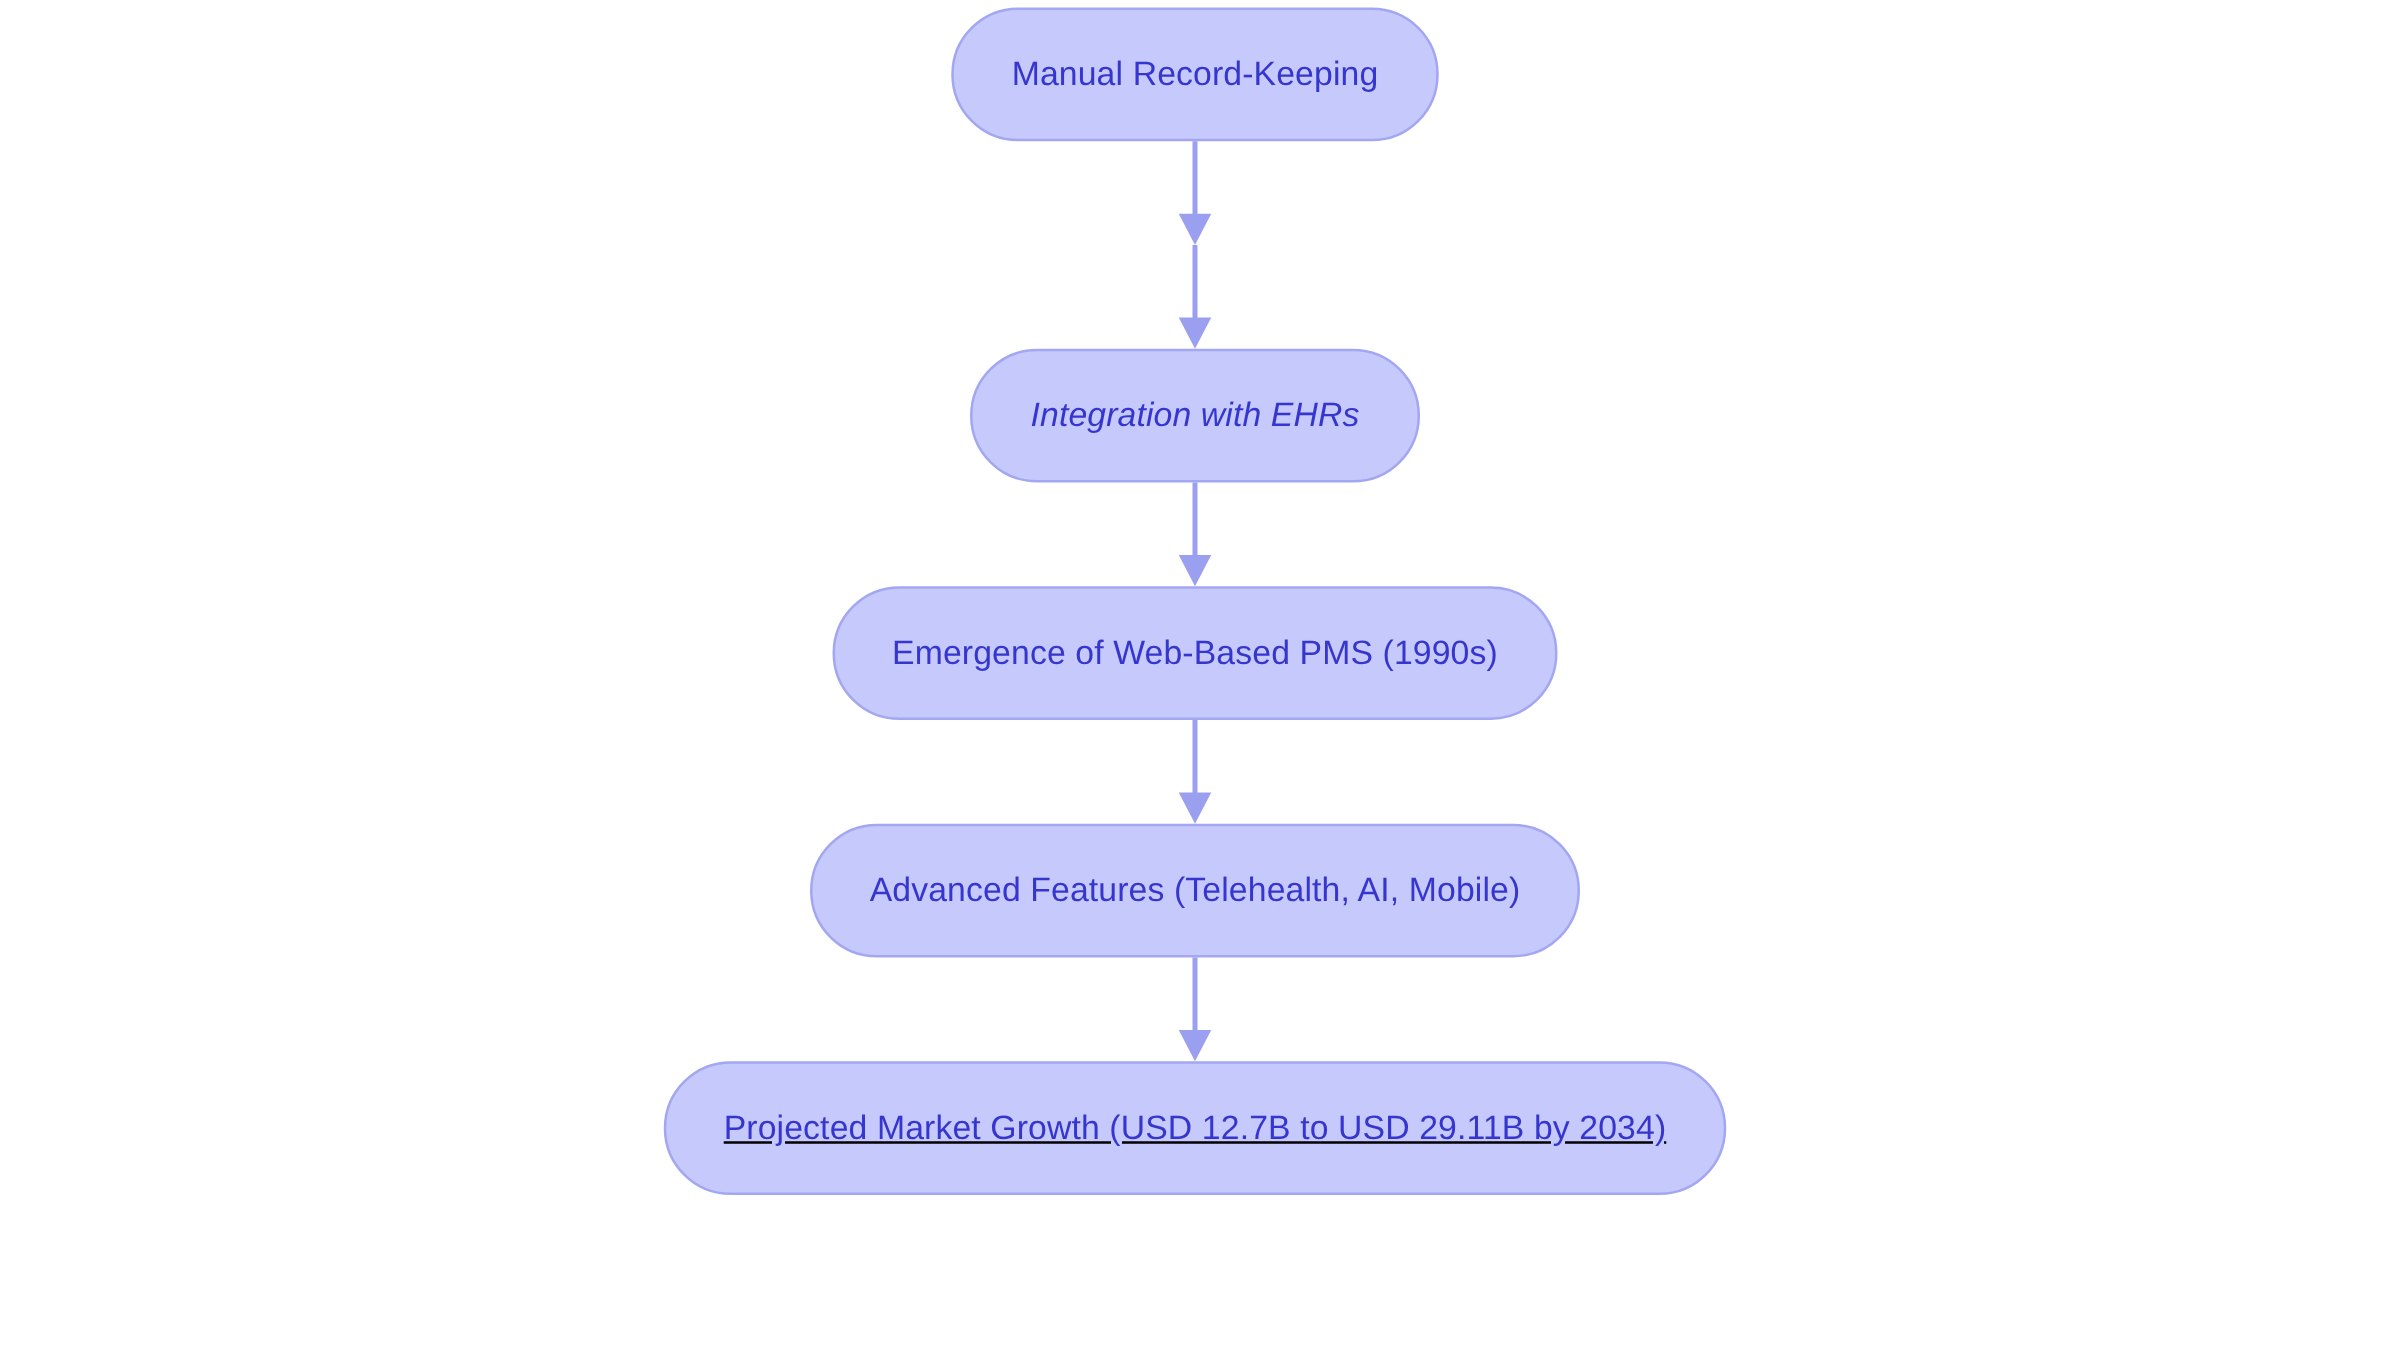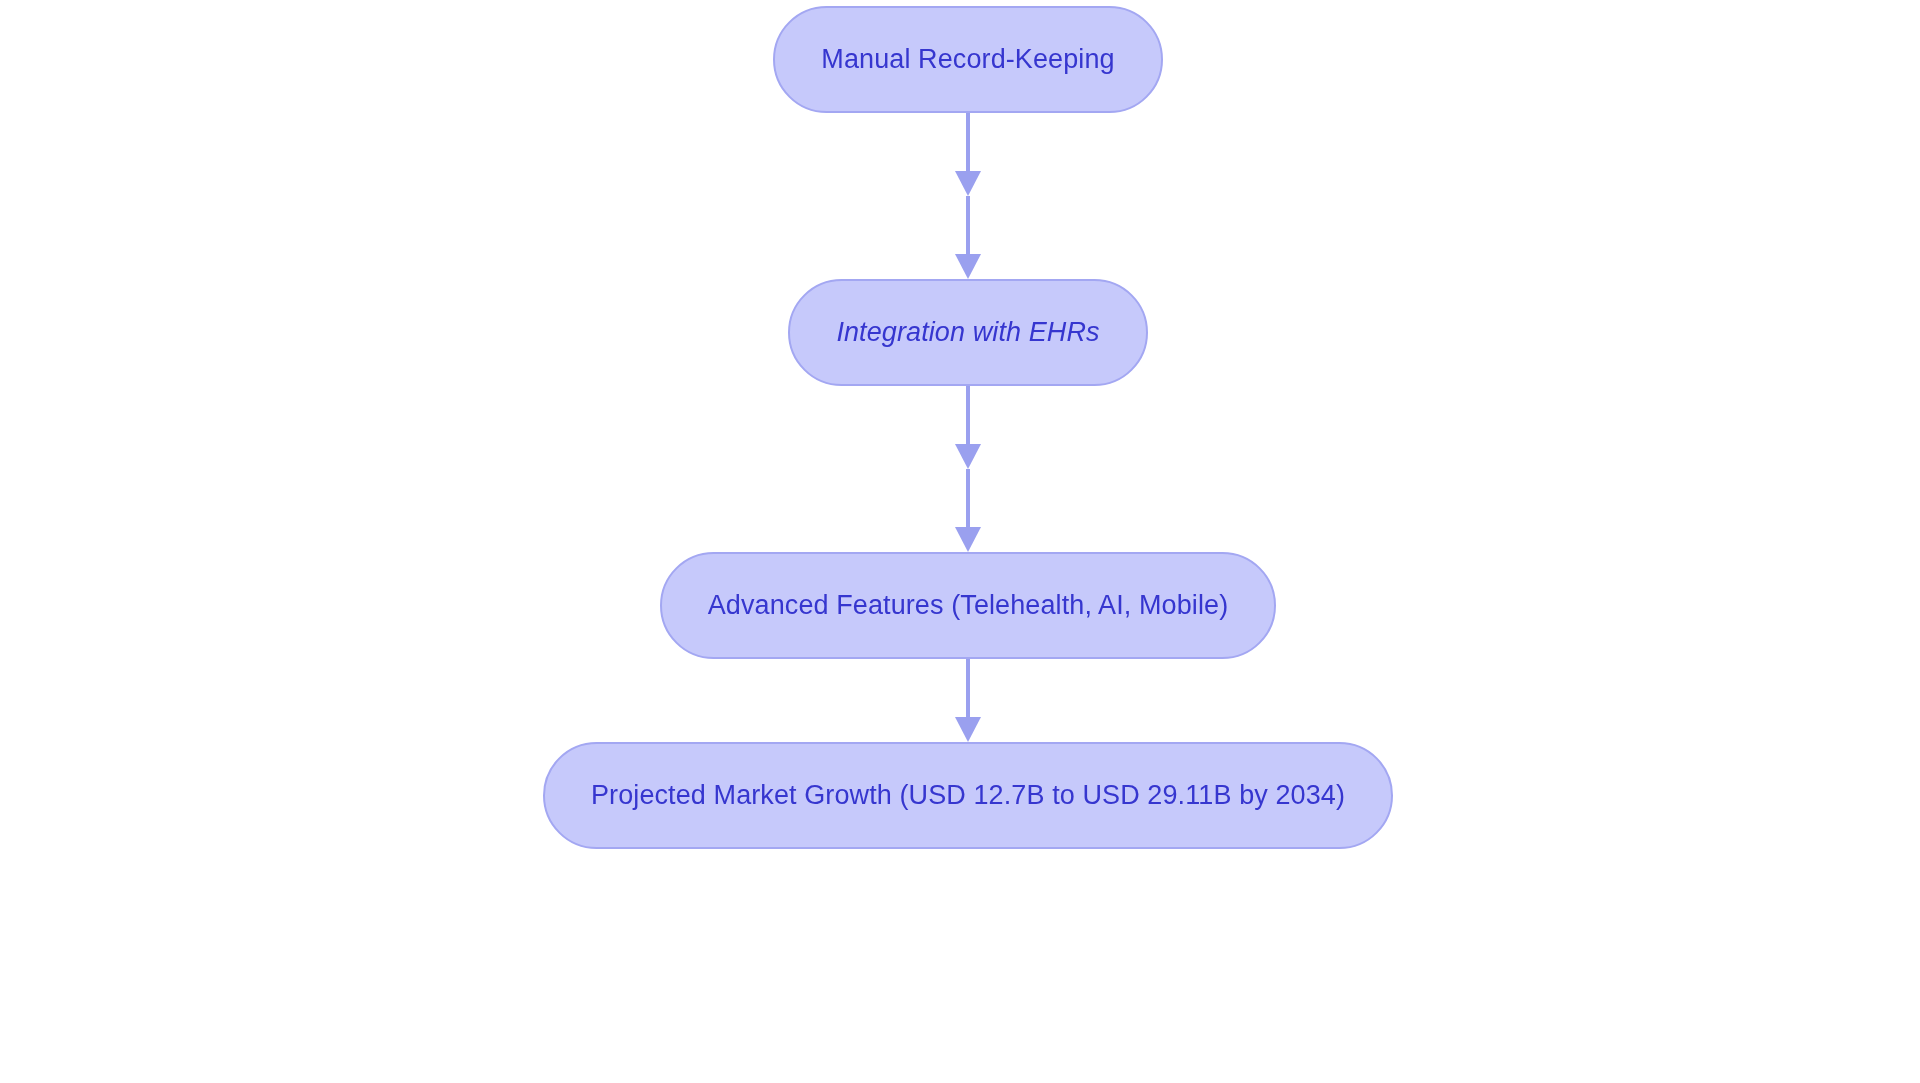--- a/index.html
+++ b/index.html
@@ -17,21 +17,21 @@
 
   #flow-root {
     position: relative;
     width: 1920px;
     height: 1083px;
     background: #ffffff;
   }
 
   .flow-column {
     position: absolute;
-    left: 16px;
+    left: 4px;
     top: 0;
     width: 1904px;
     height: 1083px;
     display: flex;
     flex-direction: column;
     align-items: center;
     justify-content: flex-start;
   }
 
   .node {
@@ -122,33 +122,36 @@
 
     <div class="node" style="background: rgb(198, 201, 251); border-color: rgb(163, 167, 242); font-style: italic;">
       <span class="node-label" style="color: rgb(54, 54, 207);">Integration with EHRs</span>
     </div>
 
     <div class="connector">
       <span class="stem" style="background: rgb(154, 160, 239);"></span>
       <span class="head" style="border-top-color: rgb(154, 160, 239);"></span>
     </div>
 
+    <div class="node" style="background: rgb(198, 201, 251); border-color: rgb(163, 167, 242);">
+      <span class="node-label" style="color: rgb(54, 54, 207);">Emergence of Web-Based PMS (1990s)</span>
+    </div>
 
     <div class="connector">
       <span class="stem" style="background: rgb(154, 160, 239);"></span>
       <span class="head" style="border-top-color: rgb(154, 160, 239);"></span>
     </div>
 
     <div class="node" style="background: rgb(198, 201, 251); border-color: rgb(163, 167, 242);">
       <span class="node-label" style="color: rgb(54, 54, 207);">Advanced Features (Telehealth, AI, Mobile)</span>
     </div>
 
     <div class="connector">
       <span class="stem" style="background: rgb(154, 160, 239);"></span>
       <span class="head" style="border-top-color: rgb(154, 160, 239);"></span>
     </div>
 
-    <div class="node" style="background: rgb(198, 201, 251); border-color: rgb(163, 167, 242);">
+    <div class="node" style="background: rgb(198, 201, 251); border-color: rgb(163, 167, 242); text-decoration: underline;">
       <span class="node-label" style="color: rgb(54, 54, 207);">Projected Market Growth (USD 12.7B to USD 29.11B by 2034)</span>
     </div>
 
   </div>
 </div>
 
 </body></html>

